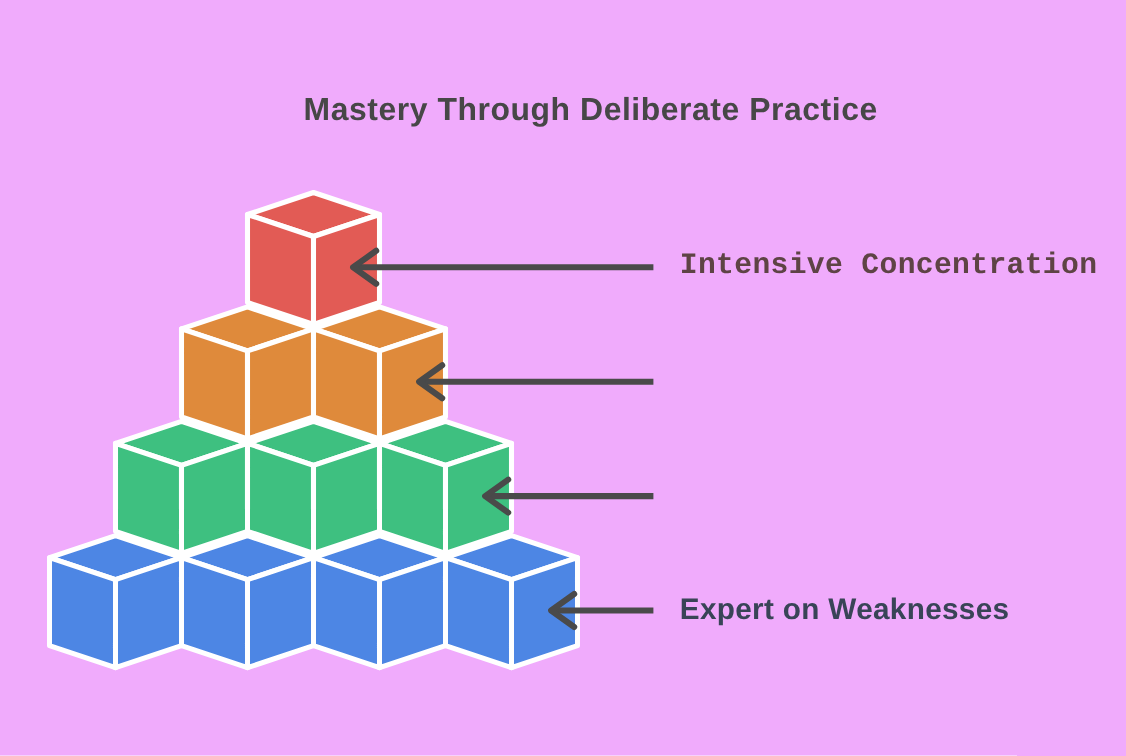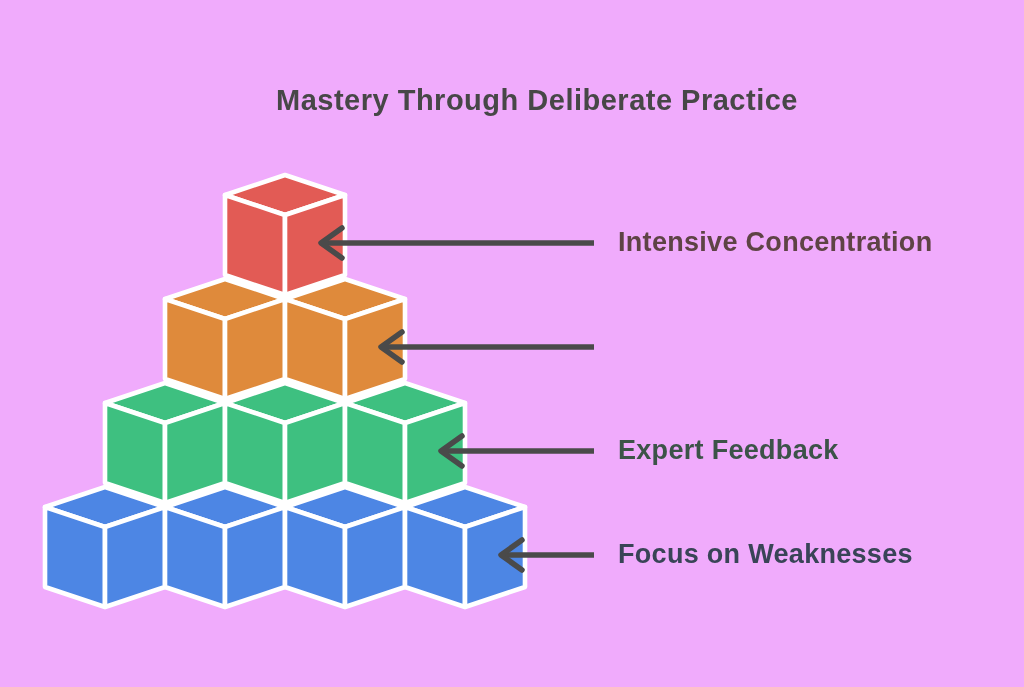--- a/index.html
+++ b/index.html
@@ -124,17 +124,16 @@
       <g>
         <line x1="442" y1="451" x2="594" y2="451" stroke="#4a4a4a" stroke-width="5.5"></line>
         <path d="M 462 436 L 441 451 L 462 466" fill="none" stroke="#4a4a4a" stroke-width="5.5" stroke-linecap="round" stroke-linejoin="round"></path>
       </g>
       <g>
         <line x1="502" y1="555" x2="594" y2="555" stroke="#4a4a4a" stroke-width="5.5"></line>
         <path d="M 522 540 L 501 555 L 522 570" fill="none" stroke="#4a4a4a" stroke-width="5.5" stroke-linecap="round" stroke-linejoin="round"></path>
       </g>
     </svg>
 
-  <div class="level-label lbl-0" style="color: rgb(94, 67, 69);">Intensive Concentration</div>
-  <div class="level-label lbl-2" style="color: rgb(60, 83, 72);">Expert Feedback</div>
-  <div class="level-label lbl-3" style="color: rgb(57, 68, 87);">Focus on Weaknesses</div>
+  <div class="level-label lbl-0" style="color: rgb(94, 67, 69); font-family: Liberation Mono, monospace;">Intensive Concentration</div>
+  <div class="level-label lbl-3" style="color: rgb(57, 68, 87);">Expert on Weaknesses</div>
 
 </div>
 
 </body></html>

